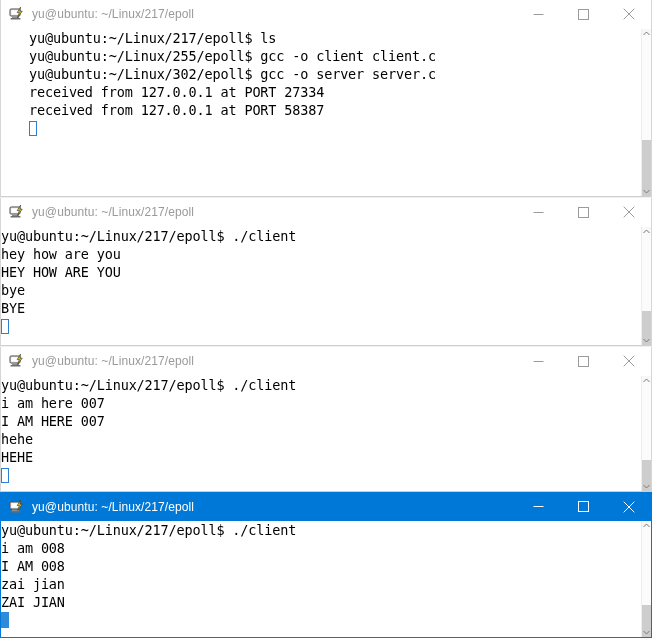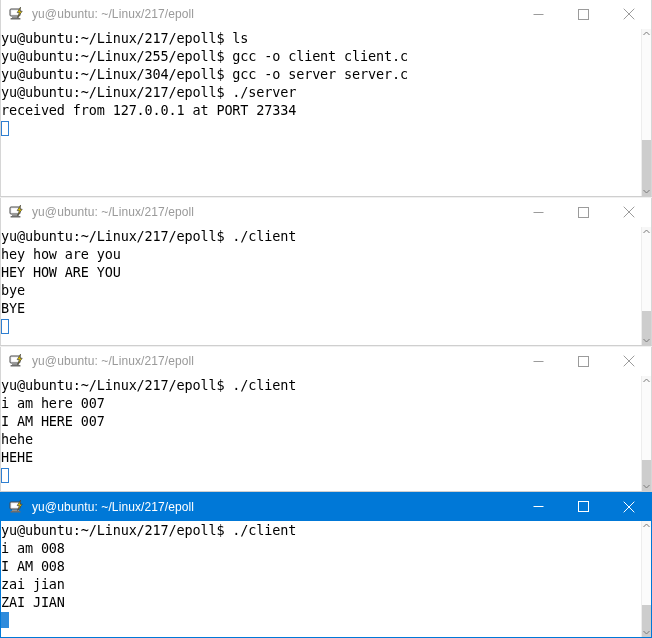--- a/index.html
+++ b/index.html
@@ -212,27 +212,27 @@
           <div class="win-btn">
             <span>
               <svg width="12" height="12" viewBox="0 0 12 12" fill="none" stroke-width="1">
                 <line x1="0.7" y1="0.7" x2="11.3" y2="11.3"></line>
                 <line x1="11.3" y1="0.7" x2="0.7" y2="11.3"></line>
               </svg>
             </span>
           </div>
         </div>
       </div>
-      <div class="term-wrap" style="height: 167px;">
+      <div class="term-wrap" style="height: 167px; padding-left: 28px;">
         <div class="term">
           <div class="term-line">yu@ubuntu:~/Linux/217/epoll$ ls</div>
           <div class="term-line">yu@ubuntu:~/Linux/255/epoll$ gcc -o client client.c</div>
-          <div class="term-line">yu@ubuntu:~/Linux/304/epoll$ gcc -o server server.c</div>
-          <div class="term-line">yu@ubuntu:~/Linux/217/epoll$ ./server</div>
+          <div class="term-line">yu@ubuntu:~/Linux/302/epoll$ gcc -o server server.c</div>
           <div class="term-line">received from 127.0.0.1 at PORT 27334</div>
+          <div class="term-line">received from 127.0.0.1 at PORT 58387</div>
           <div class="term-line cursor-line"><span class="cursor-hollow"></span></div>
         </div>
         <div class="scrollbar">
           <div class="sb-arrow up">
             <svg width="7" height="5" viewBox="0 0 7 5">
               <path d="M0.5 4 L3.5 1 L6.5 4" fill="none" stroke="#7a7a7a" stroke-width="1"></path>
             </svg>
           </div>
           <div class="sb-thumb" style="top: 6px; height: 105px; background: rgb(251, 251, 251);"></div>
           <div class="sb-track-bottom" style="top: 111px; bottom: 0px; background: rgb(205, 205, 205);"></div>

